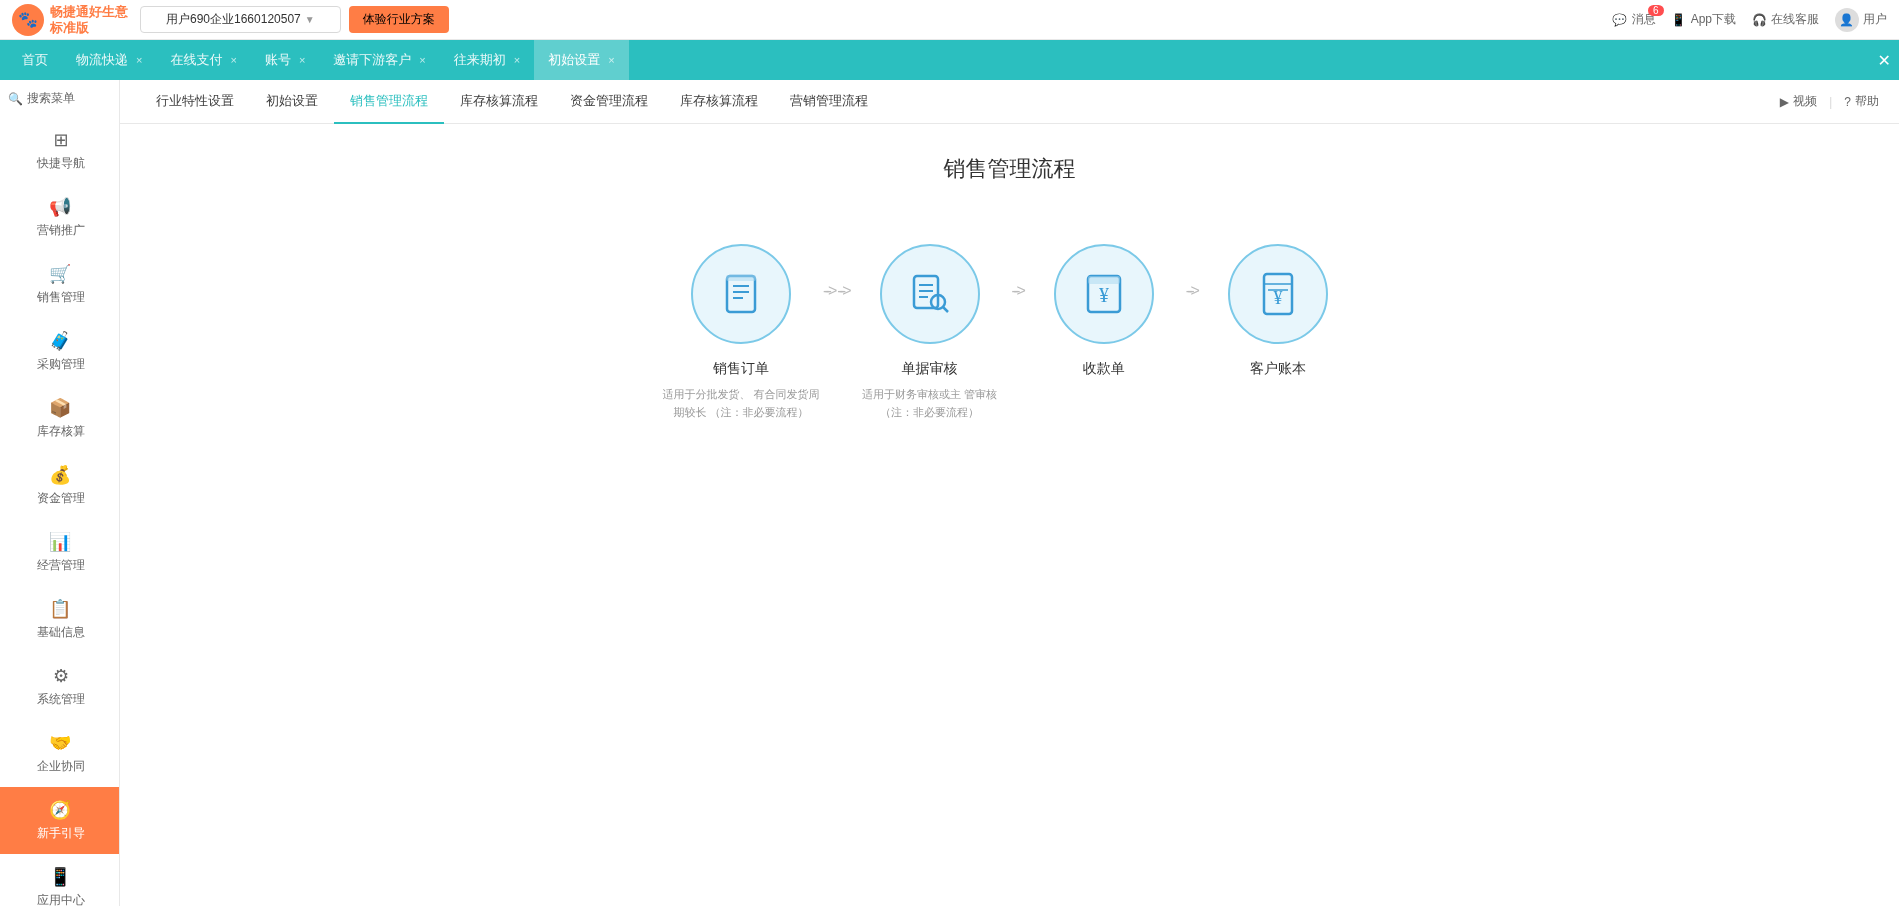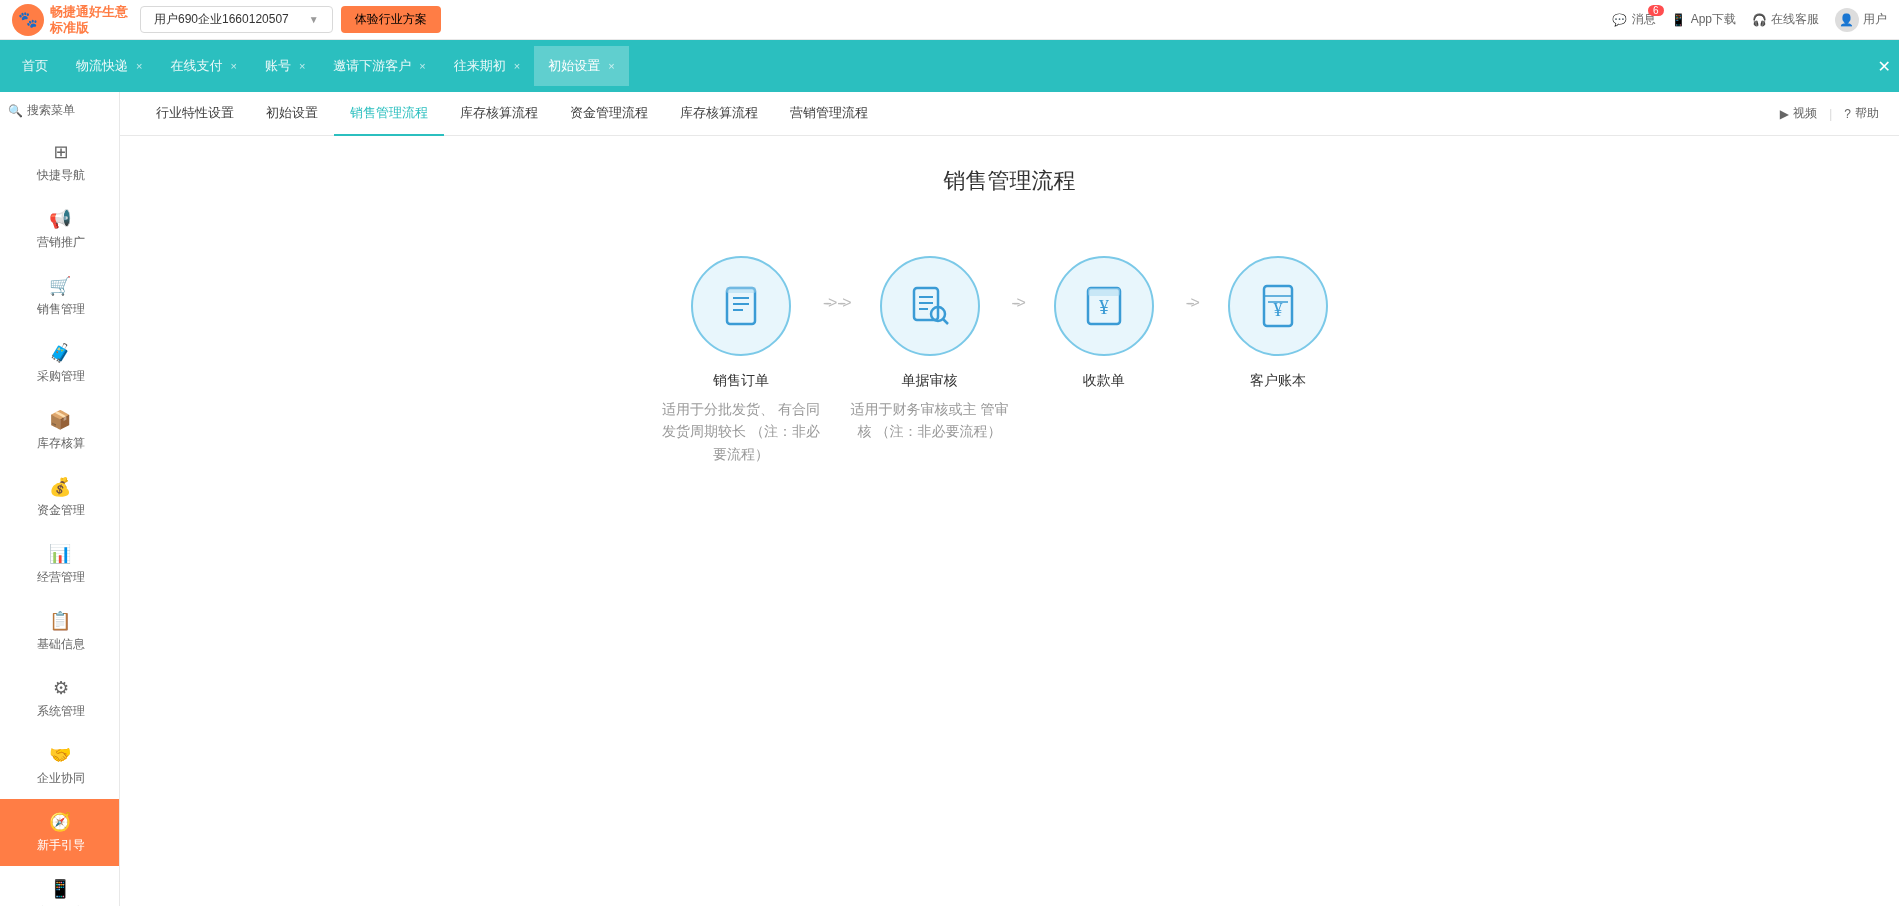--- a/index.html
+++ b/index.html
@@ -10,39 +10,39 @@
       display: flex; align-items: center; justify-content: space-between;
       background: #fff; height: 40px; padding: 0 12px;
       border-bottom: 1px solid #e8e8e8; flex-shrink: 0;
     }
     .top-bar-left { display: flex; align-items: center; gap: 8px; }
     .logo-area { display: flex; align-items: center; gap: 6px; width: 120px; }
     .logo-icon { width: 32px; height: 32px; background: #ff7d45; border-radius: 50%; display: flex; align-items: center; justify-content: center; color: white; font-size: 16px; flex-shrink: 0; }
     .logo-text { font-size: 13px; color: #ff7d45; font-weight: bold; line-height: 1.2; }
     .user-selector {
       display: flex; align-items: center; border: 1px solid #d9d9d9; border-radius: 4px;
-      padding: 4px 13px; background: #fff; cursor: pointer; gap: 20px; min-width: 180px;
+      padding: 4px 25px; background: #fff; cursor: pointer; gap: 4px; min-width: 180px;
     }
     .user-selector span { color: #333; font-size: 12px; }
     .user-selector .arrow { color: #999; font-size: 10px; }
     .experience-btn {
       background: #ff7d45; color: #000000; border: none; border-radius: 4px;
       padding: 5px 14px; font-size: 12px; cursor: pointer;
     }
     .top-bar-right { display: flex; align-items: center; gap: 16px; }
     .top-bar-item { display: flex; align-items: center; gap: 4px; color: #666; font-size: 12px; cursor: pointer; position: relative; }
     .badge {
       position: absolute; top: -6px; right: -8px; background: #ff4d4f;
       color: white; border-radius: 8px; font-size: 10px; padding: 0 4px; min-width: 16px; text-align: center;
     }
     .user-avatar { width: 24px; height: 24px; border-radius: 50%; background: #ddd; display: flex; align-items: center; justify-content: center; font-size: 12px; }
 
     
     .nav-tabs {
-      background: #2bbfbf; display: flex; align-items: center; height: 52px;
+      background: #2bbfbf; display: flex; align-items: center; height: 40px;
       padding: 0 8px; flex-shrink: 0; position: relative;
     }
     .nav-tab {
       padding: 0 14px; height: 40px; display: flex; align-items: center;
       color: rgba(255,255,255,0.9); font-size: 13px; cursor: pointer; gap: 4px;
       position: relative;
     }
     .nav-tab.active { background: rgba(255,255,255,0.25); color: white; }
     .nav-tab .close-btn { font-size: 11px; color: rgba(255,255,255,0.7); margin-left: 4px; }
     .nav-close-all { position: absolute; right: 8px; color: white; font-size: 16px; cursor: pointer; }
@@ -92,21 +92,21 @@
       border: 2px solid #7bc9e8; background: #e8f6fc;
       display: flex; align-items: center; justify-content: center;
       margin-bottom: 16px;
     }
     .flow-circle svg { width: 48px; height: 48px; }
     .flow-arrow {
       display: flex; align-items: center; padding-top: 38px;
       color: #999; font-size: 20px; letter-spacing: -4px; margin: 0 4px;
     }
     .flow-label { font-size: 14px; color: #333; margin-bottom: 8px; }
-    .flow-desc { font-size: 14px; color: #999; text-align: center; line-height: 1.6; }
+    .flow-desc { font-size: 11px; color: #999; text-align: center; line-height: 1.6; }
   </style>
 </head>
 <body>
 
 <div class="top-bar">
   <div class="top-bar-left">
     <div class="logo-area">
       <div class="logo-icon">🐾</div>
       <div class="logo-text">
         <div>畅捷通好生意</div>

